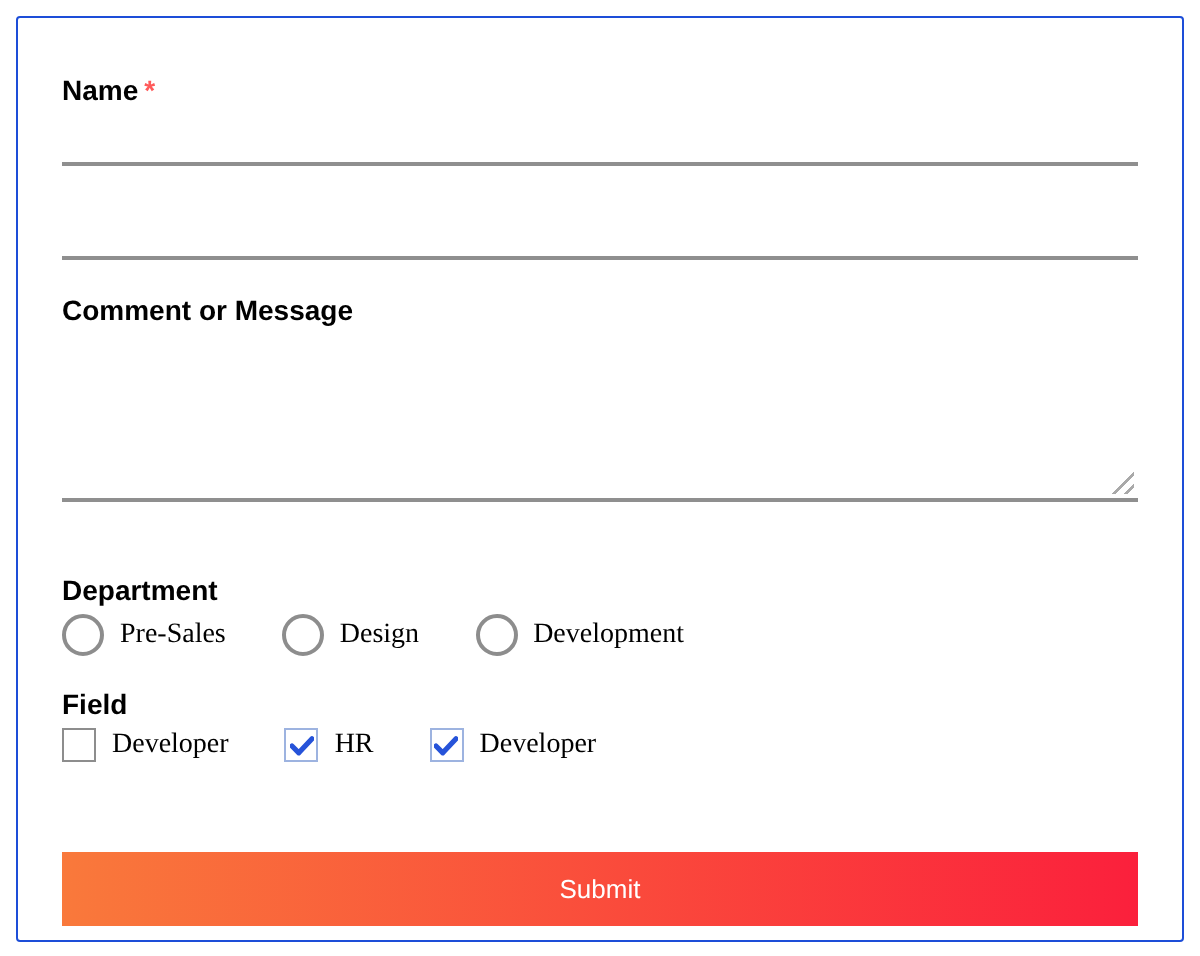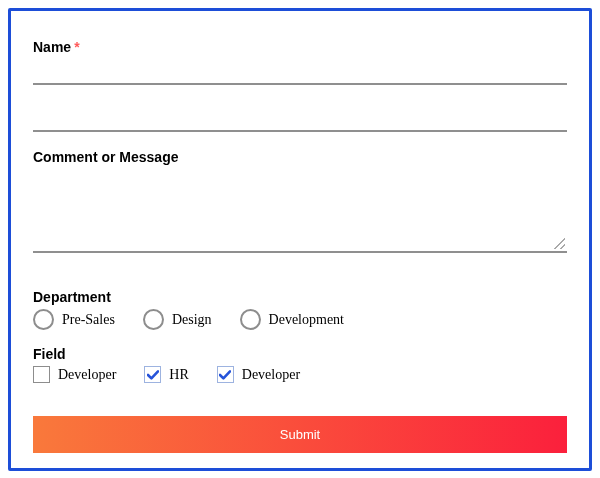--- a/index.html
+++ b/index.html
@@ -7,21 +7,21 @@
     margin: 0; padding: 0;
     width: 600px; height: 478px;
     background: #ffffff;
     font-family: "Liberation Sans", sans-serif;
   }
   .form-card {
     position: absolute;
     left: 8px; top: 8px;
     width: 584px; height: 463px;
     background: #ffffff;
-    border: 3px solid #1d4ed8;
+    border: 1px solid #1d4ed8;
     border-radius: 2px;
     padding: 28px 22px 0 22px;
     overflow: hidden;
   }
   .fgroup { margin: 0 0 17px 0; }
   .flabel {
     display: block;
     font-size: 14px;
     font-weight: bold;
     color: #000000;
@@ -103,21 +103,21 @@
     justify-content: center;
     flex: 0 0 auto;
   }
   .cbox.checked { border-color: #9db3e0; }
   .check-glyph { display: none; }
   .checked .check-glyph { display: block; }
   .submit-btn {
     display: block;
     width: 100%;
     height: 37px;
-    margin-top: 33px;
+    margin-top: 45px;
     border: none;
     background: linear-gradient(to right, #f9793b, #fb203c);
     color: #ffffff;
     font-size: 13px;
     font-family: inherit;
     cursor: pointer;
     border-radius: 0;
   }
 </style>
 </head>

